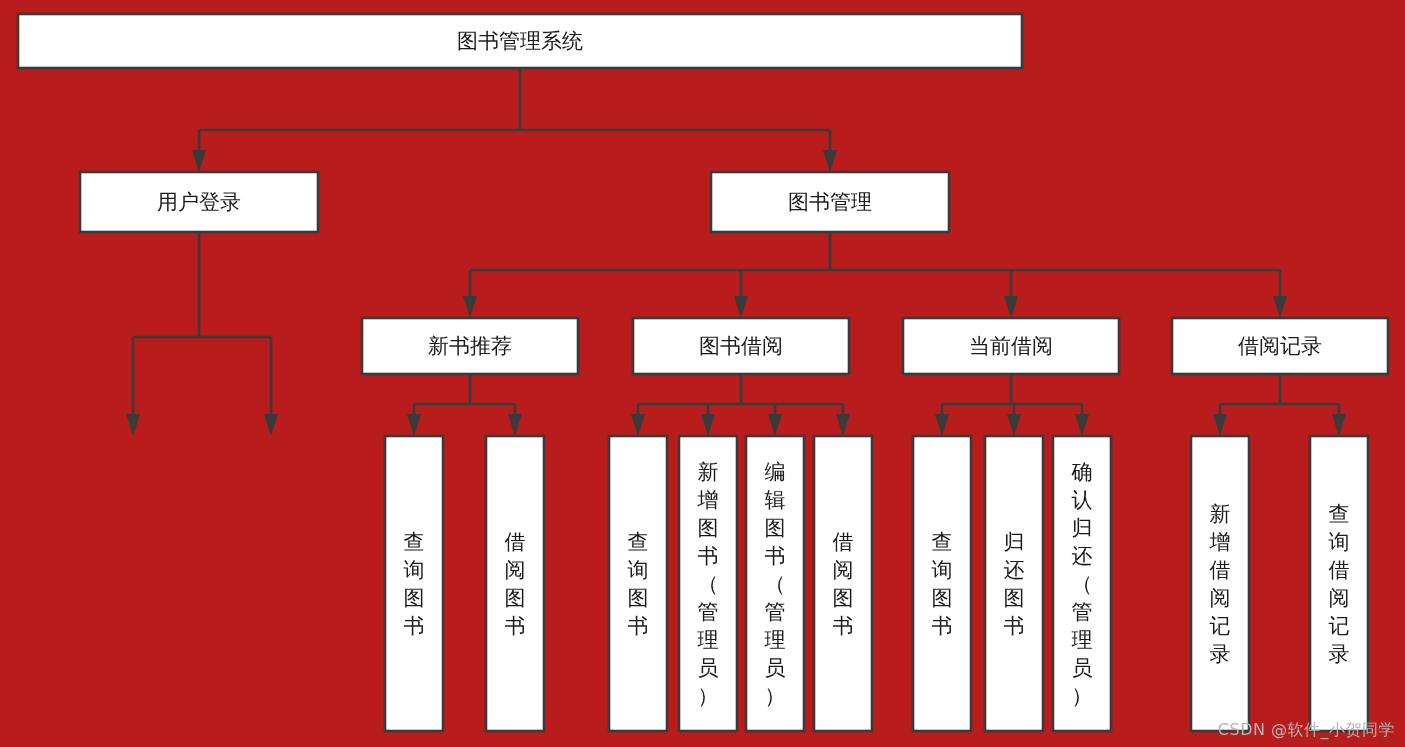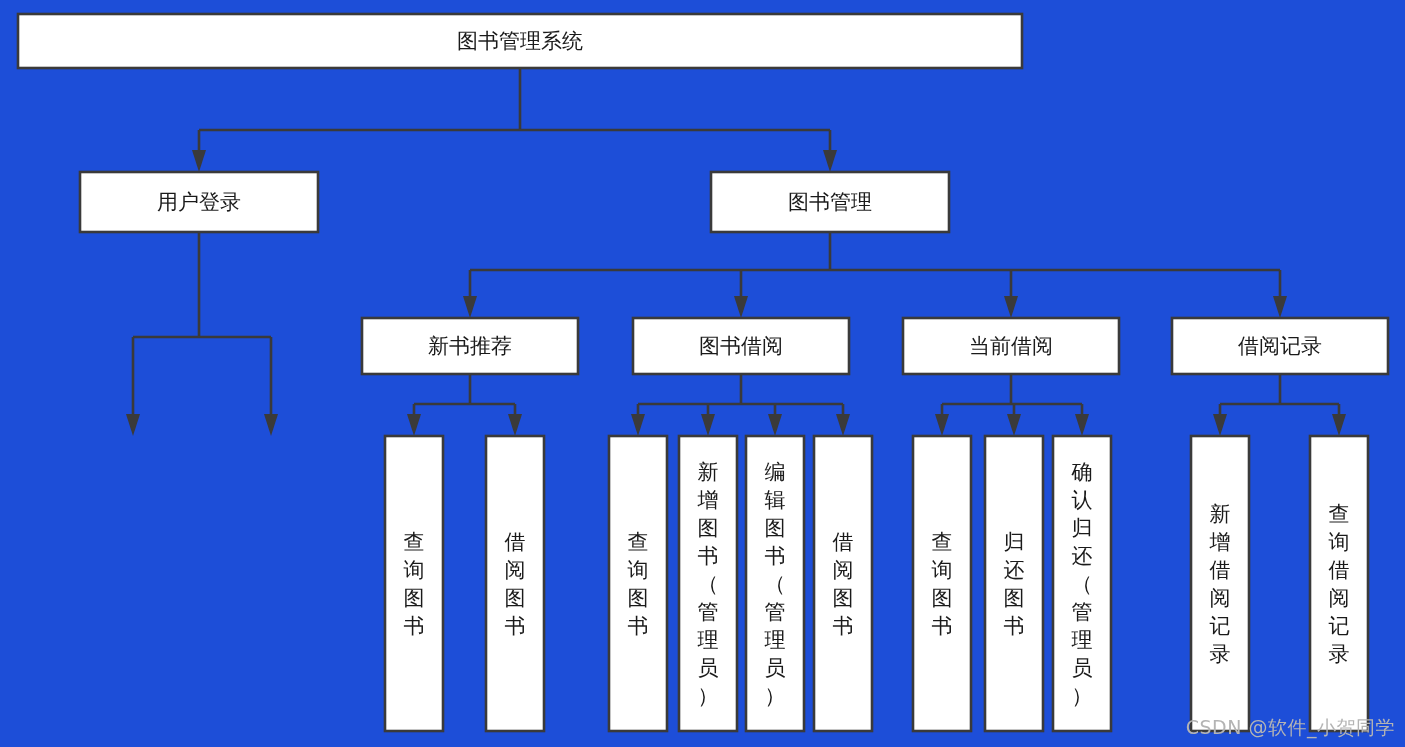--- a/index.html
+++ b/index.html
@@ -12,21 +12,21 @@
     width: 1405px;
     height: 747px;
     font-family: "DejaVu Sans", "Liberation Sans", sans-serif;
     overflow: hidden;
     position: relative;
   }
   #diagram-root {
     position: relative;
     width: 1405px;
     height: 747px;
-    background: #1d4ed8;
+    background: #b91c1c;
   }
   svg#tree-svg {
     position: absolute;
     left: 0;
     top: 0;
     width: 1405px;
     height: 747px;
     display: block;
   }
   .node-box {
@@ -55,21 +55,21 @@
     font-family: "DejaVu Sans", "Liberation Sans", sans-serif;
     font-size: 21px;
     fill: #1a1a1a;
     text-anchor: middle;
   }
   .watermark-text {
     position: absolute;
     right: 10px;
     bottom: 6px;
     font-family: "DejaVu Sans", "Liberation Sans", sans-serif;
-    font-size: 19px;
+    font-size: 16px;
     color: #b4b4b4;
     white-space: nowrap;
     letter-spacing: 0.5px;
     user-select: none;
   }
 </style>
 </head>
 <body>
 
 <div id="diagram-root">

